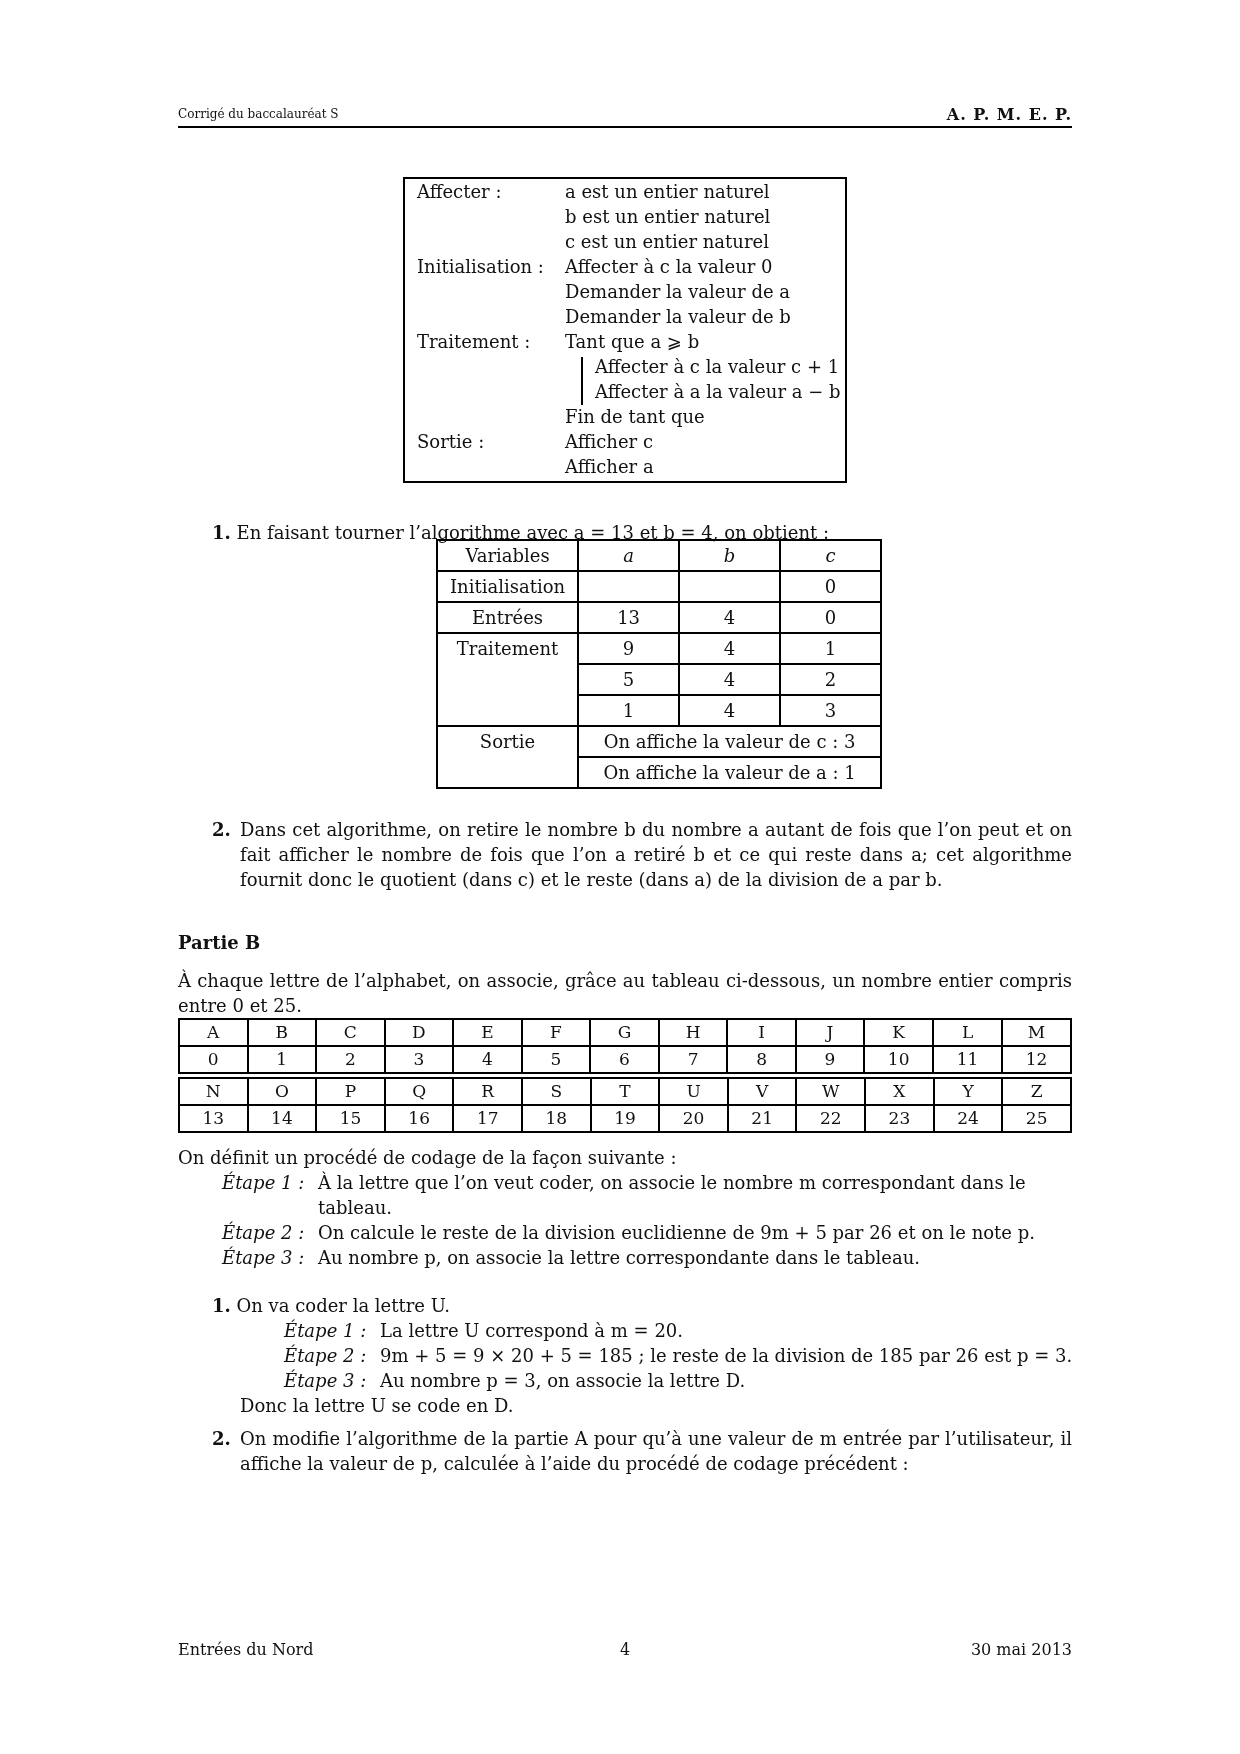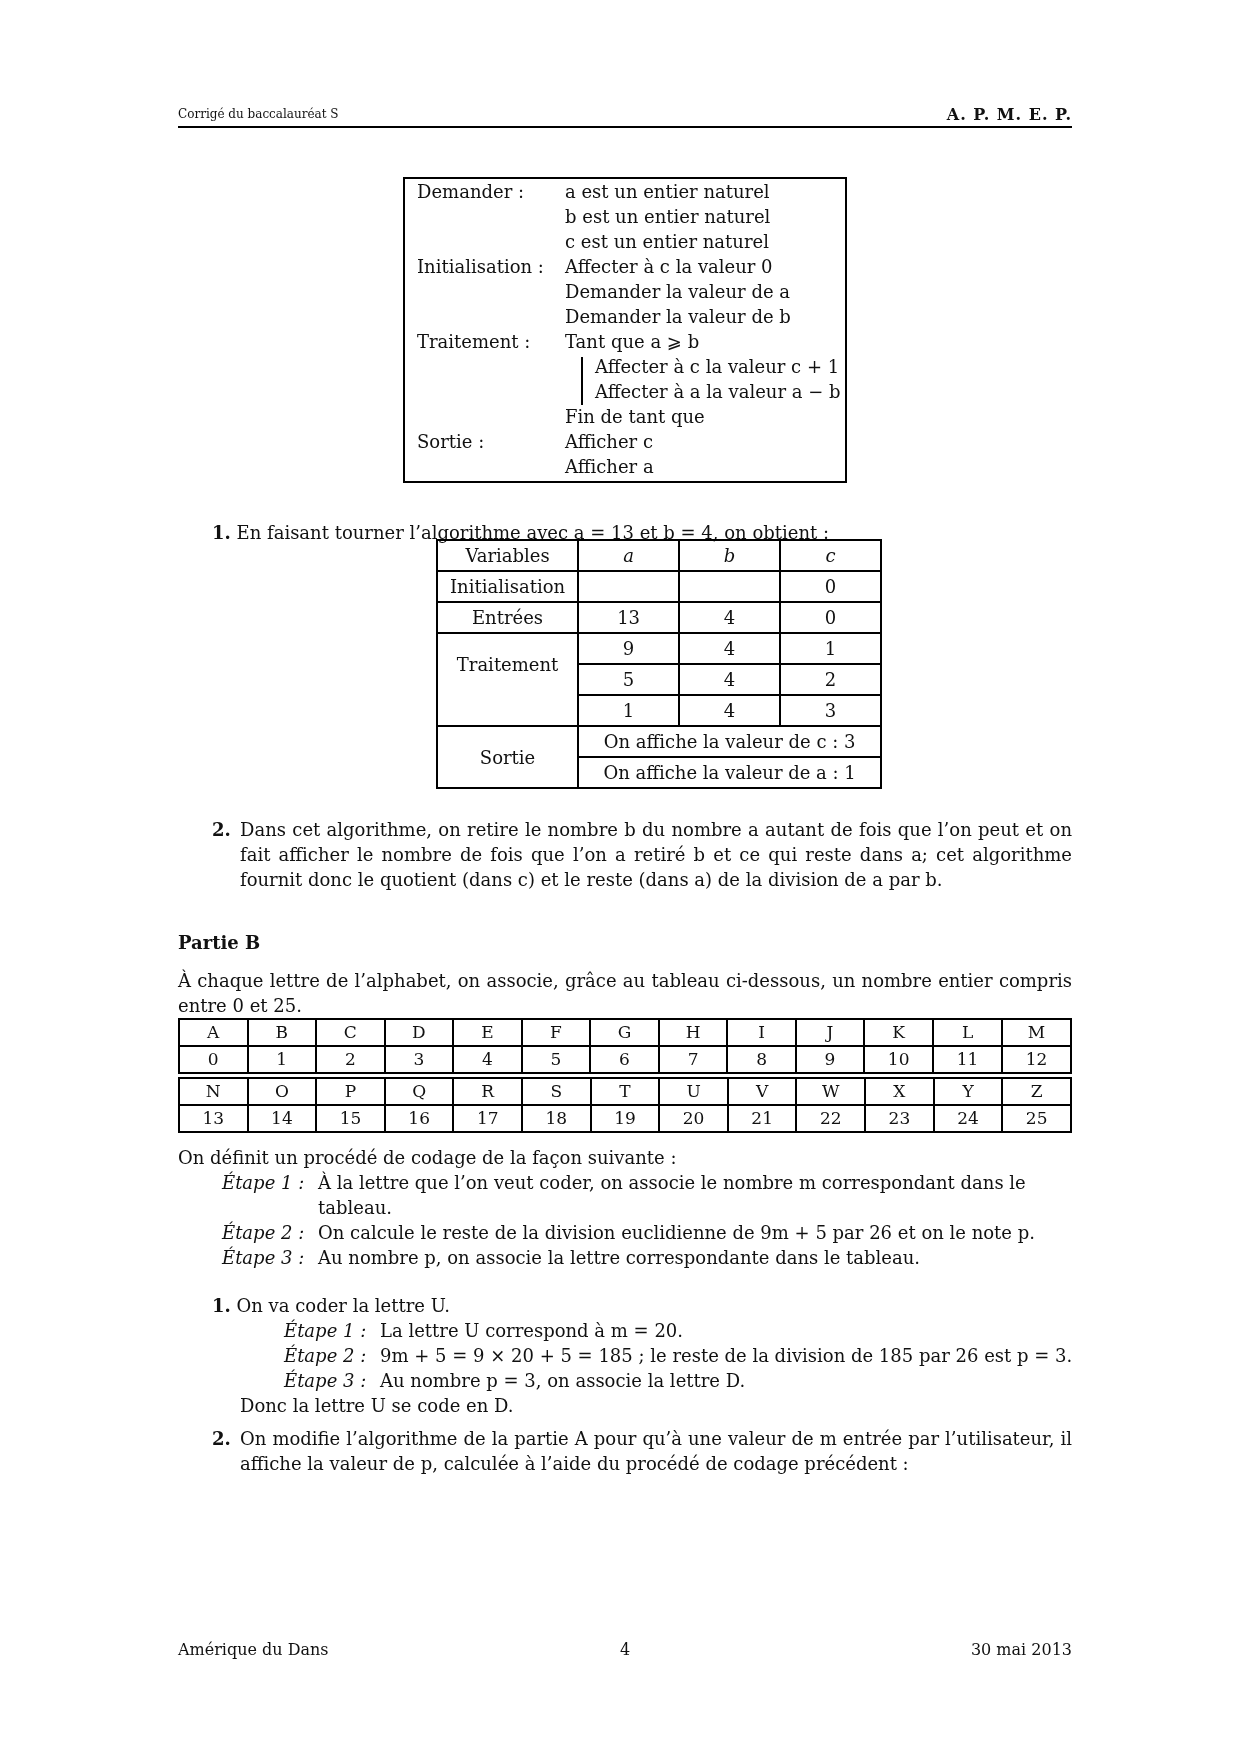--- a/index.html
+++ b/index.html
@@ -19,21 +19,21 @@
   .algo .v { position:absolute; left:160px; white-space:nowrap; }
   .algo .bar { position:absolute; left:176px; width:2px; background:#000; }
 
   .num { font-weight:bold; }
   .q1 { left:212px; top:500px;margin-top:20px; }
 
   table { border-collapse:collapse; }
   .trace { left:436px; top:539px; }
   .trace td { border:2px solid #000; height:29px; padding:0 12px; font-size:18px;text-align:center; }
   .trace td.c { text-align:center; }
-  .trace td.lbl { vertical-align:top; padding-top:18px; }
+  .trace td.lbl { vertical-align:top; padding-top:2px; }
 
   .q2 { left:212px; top:817px; width:860px; }
   .q2 .t { position:absolute; left:28px; width:832px; text-align:justify; }
 
   .partB { left:178px; top:930px; font-weight:bold; }
   .intro { left:178px; top:968px; width:894px; text-align:justify; }
 
   .letters { left:178px; width:894px; }
   .letters td { border:2px solid #000; text-align:center; height:24px; padding:0; font-size:17px; width:68.7px; }
 
@@ -45,21 +45,21 @@
 </head>
 <body>
 
 <div class="abs header">
   <span class="l">Corrigé du baccalauréat S</span>
   <span class="r">A. P. M. E. P.</span>
 </div>
 
 <div class="abs algo">
   <div class="row" style="top:0px;left:0;width:100%">
-      <span class="k">Demander :</span>
+      <span class="k">Affecter :</span>
       <span class="v">a est un entier naturel</span>
     </div>
   <div class="row" style="top:25px;left:0;width:100%">
       <span class="v">b est un entier naturel</span>
     </div>
   <div class="row" style="top:50px;left:0;width:100%">
       <span class="v">c est un entier naturel</span>
     </div>
   <div class="row" style="top:75px;left:0;width:100%">
       <span class="k">Initialisation :</span>
@@ -258,16 +258,16 @@
   <span class="d">Au nombre p = 3, on associe la lettre D.</span>
 </div>
 <div class="abs" style="left:240px;top:1393px">Donc la lettre U se code en D.</div>
 
 <div class="abs q2" style="top:1426px">
   <span class="num">2.</span>
   <span class="t" style="top:0">On modifie l’algorithme de la partie A pour qu’à une valeur de m entrée par l’utilisateur, il affiche la valeur de p, calculée à l’aide du procédé de codage précédent :</span>
 </div>
 
 <div class="abs footer">
-  <span>Amérique du Dans</span>
+  <span>Entrées du Nord</span>
   <span class="c">4</span>
   <span class="r">30 mai 2013</span>
 </div>
 
 </body></html>

